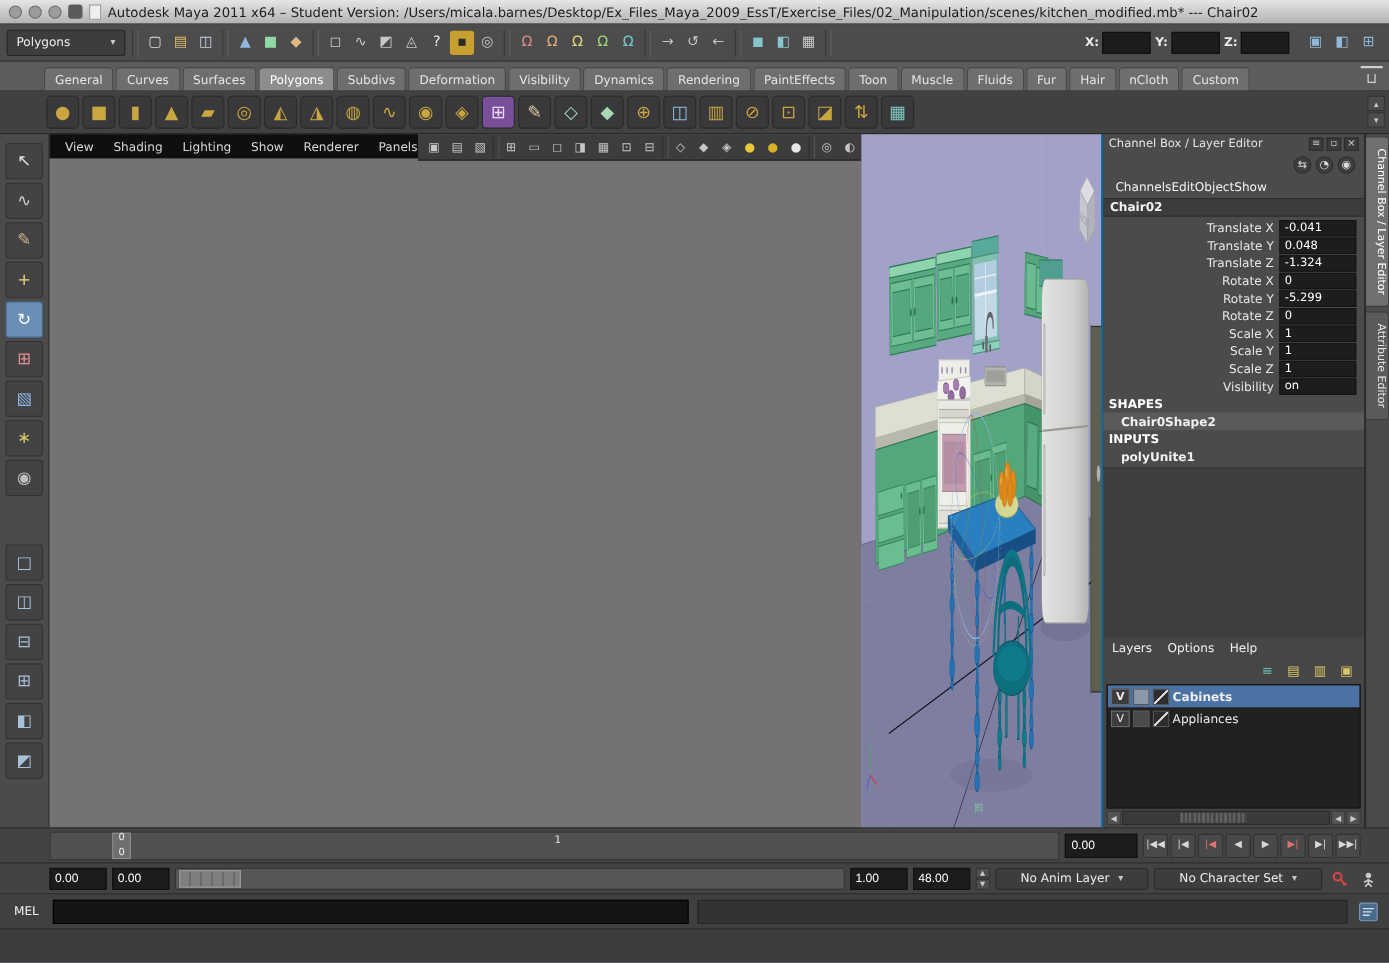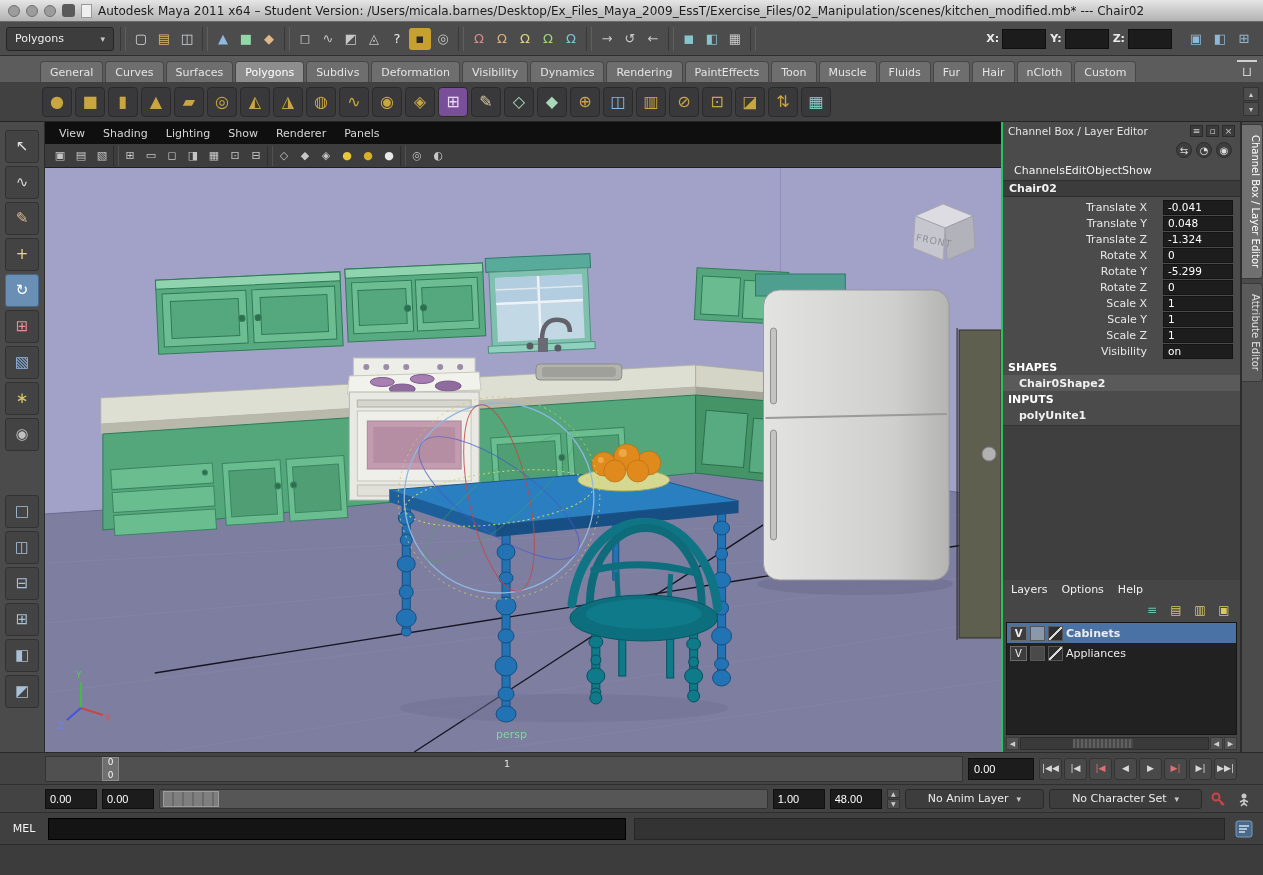--- a/index.html
+++ b/index.html
@@ -33,40 +33,40 @@
 .shelf-icons{display:flex;gap:3px;flex:1}
 .shelf-icon{width:30px;height:30px;border-radius:4px;background:#39393c;border:1px solid #2a2a2c;display:flex;align-items:center;justify-content:center;font-size:16px}
 .shelf-scroll{display:flex;flex-direction:column;gap:1px;margin-left:auto}
 .ss-btn{width:16px;height:14px;font-size:8px;display:flex;align-items:center;justify-content:center;background:#4c4c4c;border:1px solid #333;color:#ccc}
 
 .main{display:flex;height:630px}
 .toolbox{width:45px;background:#4b4b4b;border-right:1px solid #2c2c2c;display:flex;flex-direction:column;align-items:center;padding-top:8px;gap:3px}
 .tool{width:34px;height:33px;background:#434343;border:1px solid #323232;border-radius:3px;display:flex;align-items:center;justify-content:center;font-size:15px;color:#cfcfcf}
 .tool.active{background:#6a8fb5;border-color:#47688c}
 .tool.spacer{height:38px;background:transparent;border:none}
-.viewport{flex:1;display:flex;flex-direction:column;background:#737373;border-right:2px solid #22c55e}
+.viewport{flex:1;display:flex;flex-direction:row;background:#737373;border-right:2px solid #0369a1}
 .vp-menubar{height:22px;background:#0f0f0f;display:flex;align-items:center;gap:18px;padding-left:14px}
 .vp-menu{color:#d6d6d6}
 .vp-iconbar{height:24px;background:#3d3d3d;border-bottom:1px solid #1f1f1f;display:flex;align-items:center;gap:1px;padding-left:5px}
 .vp-icon{width:20px;height:20px;display:flex;align-items:center;justify-content:center;font-size:11px;color:#c6c6c6}
 .vp-icon.sep{width:6px;border-left:1px solid #2d2d2d;border-right:1px solid #525252}
 .vp-scene{flex:1;position:relative}
 .vp-scene svg{position:absolute;inset:0;width:100%;height:100%}
 
 .right-panel{width:237px;background:#4b4b4b;display:flex;flex-direction:column}
 .cb-titlebar{height:18px;display:flex;align-items:center;gap:4px;padding:0 5px;color:#e4e4e4;font-size:10.5px}
 .cb-win-btns{margin-left:auto;display:flex;gap:3px}
 .cb-win-btn{width:13px;height:12px;font-size:9px;display:flex;align-items:center;justify-content:center;color:#ccc;background:#3c3c3c;border:1px solid #2b2b2b}
 .cb-iconrow{height:20px;display:flex;justify-content:flex-end;align-items:center;gap:4px;padding-right:8px}
 .cb-ricon{width:16px;height:16px;border-radius:50%;display:flex;align-items:center;justify-content:center;font-size:10px;color:#ddd;background:#3e3e3e;border:1px solid #2d2d2d}
 .cb-menus{height:20px;display:flex;align-items:center;padding:0 11px;color:#f0f0f0}
 .cb-object-row{height:17px;background:#3c3c3c;border-top:1px solid #2e2e2e;border-bottom:1px solid #2e2e2e;font-weight:bold;color:#f2f2f2;padding-left:6px;display:flex;align-items:center}
 .cb-attrs{padding-top:2px}
 .cb-attr{height:16px;display:flex;align-items:center;justify-content:flex-end}
-.cb-attr-label{color:#e6e6e6;margin-right:16px}
+.cb-attr-label{color:#e6e6e6;margin-right:5px}
 .cb-attr-value{width:70px;background:#1d1d1d;border:1px solid #141414;color:#fff;height:15px;line-height:13px;padding-left:4px;margin-right:7px;font-size:10.5px}
 .cb-section{font-weight:bold;color:#fff;padding-left:5px;height:16px;display:flex;align-items:center}
 .cb-node{padding-left:16px;height:16px;display:flex;align-items:center;color:#f0f0f0;font-weight:bold}
 .cb-node.hl{background:#5a5a5a}
 .cb-filler{flex:1;background:#3f3f3f;border-top:1px solid #343434;margin-top:2px}
 .layer-editor{height:172px;display:flex;flex-direction:column;background:#464646}
 .le-tabs{height:21px;display:flex;gap:2px;padding:2px 3px 0;background:#3f3f3f}
 .le-tab{padding:2px 13px;background:#565656;border:1px solid #393939;border-bottom:none;border-radius:3px 3px 0 0;color:#dedede}
 .le-tab.active{background:#767676;color:#fff}
 .le-menus{height:18px;display:flex;gap:14px;align-items:center;padding-left:8px;color:#f0f0f0}

